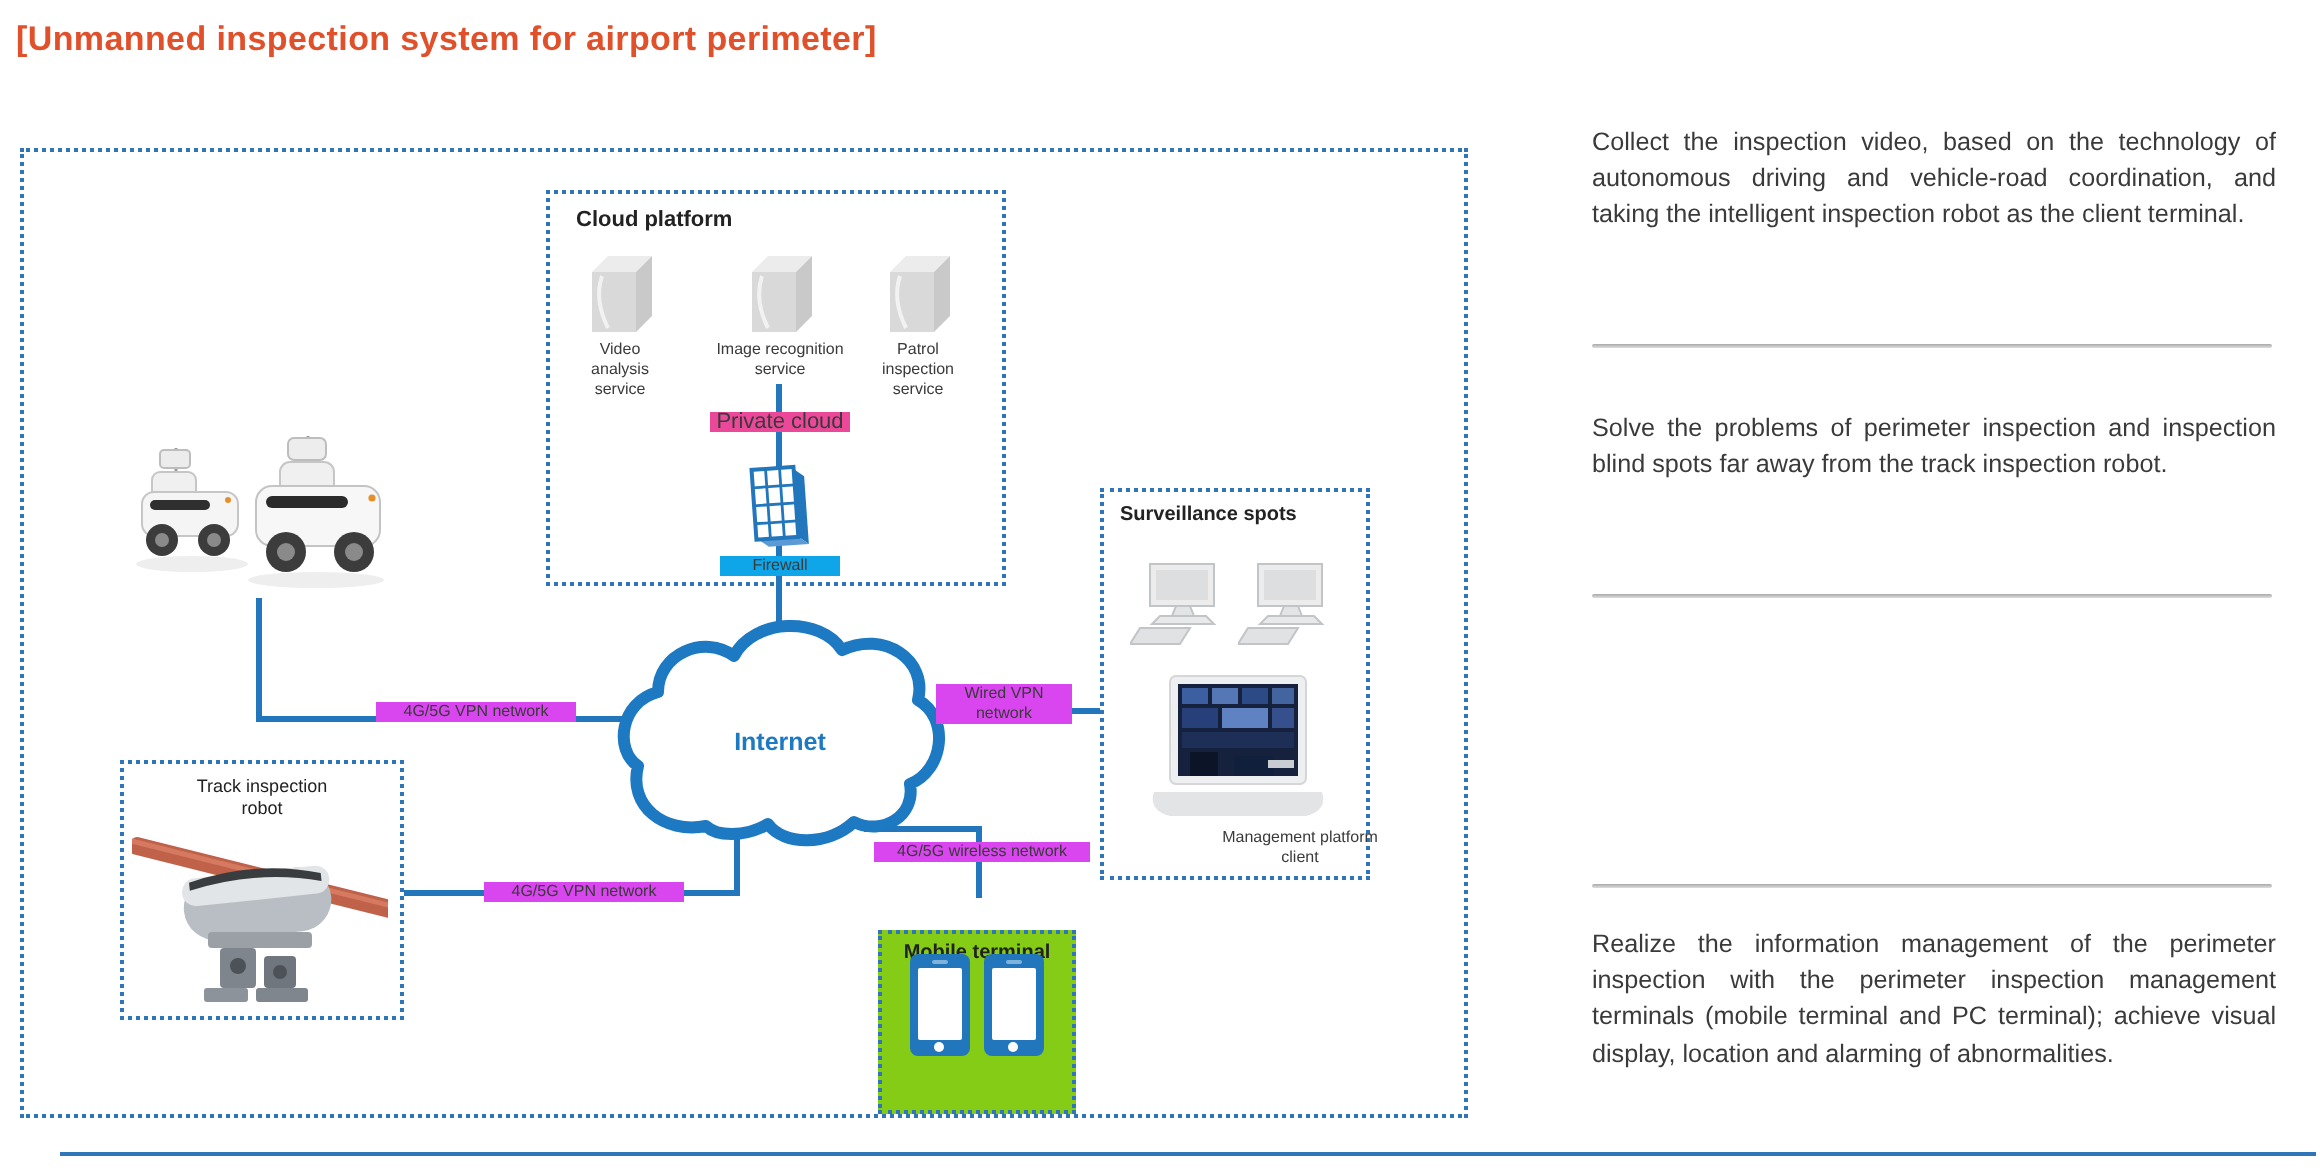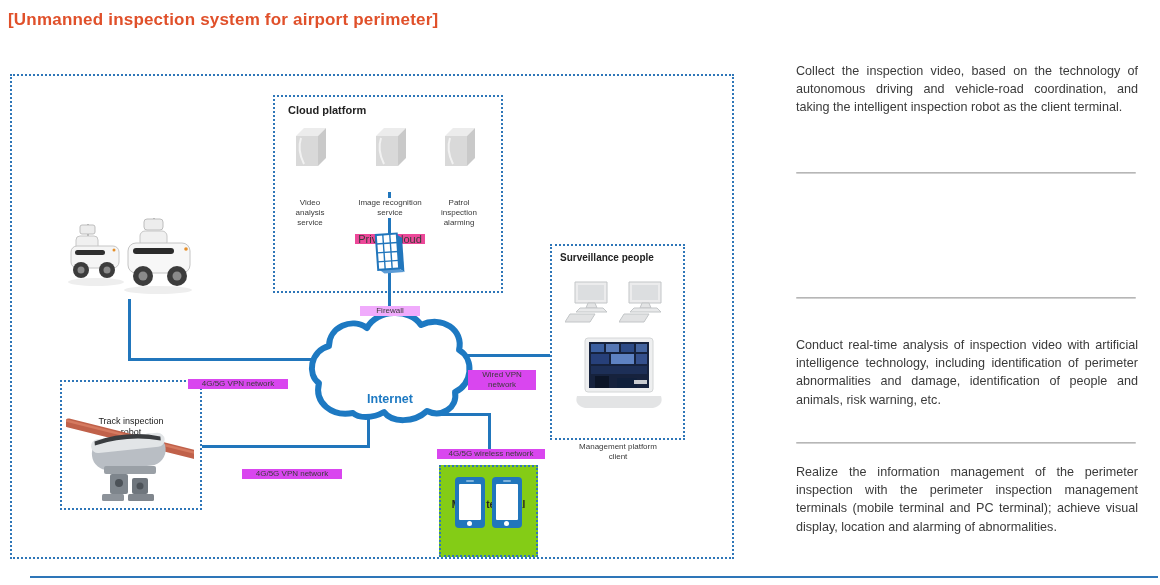--- a/index.html
+++ b/index.html
@@ -8,21 +8,21 @@
     font-family:"Liberation Sans", sans-serif;color:#3b3b3b;
   }
   .abs{position:absolute;}
   .page-title{
     left:8px;top:10px;font-size:17px;font-weight:bold;color:#e0502a;letter-spacing:0.2px;
   }
   
   .dbox{border:2px dotted #2e76b8;background:transparent;box-sizing:border-box;}
   .outer-box{left:10px;top:74px;width:724px;height:485px;}
   .box-title-bold{font-weight:bold;color:#222;}
-  .center{text-align:center;margin-top:28px;}
+  .center{text-align:center;}
   .pre{white-space:pre-line;}
   
   .sm-label{font-size:8px;line-height:10px;color:#3a3a3a;}
   .link-label{font-size:8px;line-height:10px;color:#3a3a3a;background:#d946ef;padding:0 2px;z-index:5;}
   
   .hline,.vline{background:#2176bc;z-index:1;}
   
   .para{width:342px;font-size:12.6px;line-height:18.2px;text-align:justify;color:#3a3a3a;}
   .divider{width:340px;height:2px;background:linear-gradient(to bottom,#a9a9a9,#dedede);border-radius:1px;}
   .bottom-rule{left:30px;top:576px;width:1128px;height:2px;background:#2e76b8;}
@@ -67,37 +67,37 @@
     <path d="M9,14 Q5,26 12,40" fill="none" stroke="#f2f2f2" stroke-width="2"></path>
   </svg>
 
   <div class="abs sm-label center pre" style="left:275px;top:170px;width:70px;z-index:3;">Video
 analysis
 service</div>
   <div class="abs sm-label center pre" style="left:348px;top:170px;width:84px;background:#fff;z-index:3;">Image recognition
 service</div>
   <div class="abs sm-label center pre" style="left:424px;top:170px;width:70px;z-index:3;">Patrol
 inspection
-alarming</div>
+service</div>
 
   <div class="abs sm-label center" style="left:355px;top:206px;width:70px;font-size:11px;background:#ec4899;z-index:3;">Private cloud</div>
 
   <svg class="abs" style="left:374px;top:229px;z-index:3;" width="32" height="46" viewBox="0 0 32 46">
     <g transform="rotate(-4 16 23)">
       <polygon points="24,6 29,10 29,44 24,40" fill="#2176bc"></polygon>
       <polygon points="4,40 24,40 29,44 9,44" fill="#5b9bd5"></polygon>
       <rect x="3" y="5" width="21" height="35" fill="#ffffff" stroke="#2176bc" stroke-width="2"></rect>
       <line x1="10" y1="5" x2="10" y2="40" stroke="#2176bc" stroke-width="1.4"></line>
       <line x1="17" y1="5" x2="17" y2="40" stroke="#2176bc" stroke-width="1.4"></line>
       <line x1="3" y1="14" x2="24" y2="14" stroke="#2176bc" stroke-width="1.4"></line>
       <line x1="3" y1="23" x2="24" y2="23" stroke="#2176bc" stroke-width="1.4"></line>
       <line x1="3" y1="32" x2="24" y2="32" stroke="#2176bc" stroke-width="1.4"></line>
     </g>
   </svg>
-  <div class="abs sm-label center" style="left:360px;top:278px;width:60px;background:#f0abfc;z-index:3;">Firewall</div>
+  <div class="abs sm-label center" style="left:360px;top:278px;width:60px;background:#0ea5e9;z-index:3;">Firewall</div>
 
 
   <svg class="abs" style="left:66px;top:216px;" width="130" height="80" viewBox="0 0 130 80">
     <ellipse cx="30" cy="66" rx="28" ry="4" fill="#eeeeee"></ellipse>
     <ellipse cx="92" cy="74" rx="34" ry="4" fill="#eeeeee"></ellipse>
 
     <line x1="22" y1="8" x2="22" y2="22" stroke="#9a9a9a" stroke-width="1.5"></line>
     <rect x="14" y="9" width="15" height="9" rx="2" fill="#ececec" stroke="#bdbdbd"></rect>
     <rect x="10" y="20" width="22" height="14" rx="4" fill="#f0f0f0" stroke="#c6c6c6"></rect>
     <rect x="5" y="30" width="48" height="22" rx="6" fill="#f5f5f5" stroke="#c6c6c6"></rect>
@@ -138,21 +138,21 @@
     <rect x="38" y="58" width="52" height="8" rx="2" fill="#9aa0a6"></rect>
     <rect x="44" y="66" width="18" height="20" rx="2" fill="#7e858c"></rect>
     <rect x="66" y="70" width="16" height="16" rx="2" fill="#6f767d"></rect>
     <circle cx="53" cy="75" r="4" fill="#4c5258"></circle>
     <circle cx="74" cy="78" r="3.5" fill="#4c5258"></circle>
     <rect x="36" y="86" width="22" height="7" rx="1.5" fill="#8d939a"></rect>
     <rect x="62" y="86" width="26" height="7" rx="1.5" fill="#80868d"></rect>
   </svg>
 
   <div class="abs dbox" style="left:550px;top:244px;width:135px;height:196px;">
-    <div class="box-title-bold" style="padding:6px 0 0 8px;font-size:10px;">Surveillance people</div>
+    <div class="box-title-bold" style="padding:6px 0 0 8px;font-size:10px;">Surveillance spots</div>
   </div>
 
   <svg class="abs" style="left:565px;top:280px;" width="48" height="44" viewBox="0 0 48 44">
     <polygon points="10,2 42,2 42,23 10,23" fill="#ececed" stroke="#c2c5c7"></polygon>
     <polygon points="13,5 39,5 39,20 13,20" fill="#dcdee0"></polygon>
     <polygon points="23,23 30,23 32,28 21,28" fill="#e3e4e5" stroke="#c2c5c7"></polygon>
     <polygon points="15,28 38,28 42,32 11,32" fill="#e8e9ea" stroke="#c2c5c7"></polygon>
     <polygon points="5,34 30,34 25,42 0,42" fill="#e1e2e3" stroke="#c2c5c7"></polygon>
   </svg>
   <svg class="abs" style="left:619px;top:280px;" width="48" height="44" viewBox="0 0 48 44">
@@ -172,21 +172,21 @@
     <rect x="65" y="8" width="11" height="8" fill="#44649f"></rect>
     <rect x="20" y="18" width="18" height="10" fill="#27407a"></rect>
     <rect x="40" y="18" width="23" height="10" fill="#5e82c2"></rect>
     <rect x="65" y="18" width="11" height="10" fill="#35508c"></rect>
     <rect x="20" y="30" width="56" height="8" fill="#1d2f57"></rect>
     <rect x="24" y="40" width="14" height="12" fill="#0c1527"></rect>
     <rect x="46" y="42" width="20" height="10" fill="#10203c"></rect>
     <rect x="63" y="44" width="13" height="4" fill="#c9ccd1"></rect>
     <path d="M6,60 h84 q3,9 -8,12 h-68 q-11,-3 -8,-12 z" fill="#e3e4e5"></path>
   </svg>
-  <div class="abs sm-label center pre" style="left:556px;top:414px;width:124px;">Management platform
+  <div class="abs sm-label center pre" style="left:588px;top:414px;width:124px;">Management platform
 client</div>
 
   <div class="abs dbox" style="left:439px;top:465px;width:99px;height:92px;z-index:2;background:#84cc16;">
     <div class="box-title-bold center" style="padding-top:4px;font-size:10px;">Mobile terminal</div>
   </div>
   <div class="phone" style="left:455px;top:477px;z-index:3;">
     <div class="speaker"></div>
       <div class="screen"></div>
       <div class="home"></div>
   </div>
@@ -221,20 +221,20 @@
   <div class="abs hline" style="left:452px;top:354px;width:98px;height:3px;"></div>
   <div class="abs link-label center pre" style="left:468px;top:342px;width:64px;">Wired VPN
 network</div>
 
   <div class="abs hline" style="left:432px;top:413px;width:59px;height:3px;"></div>
   <div class="abs vline" style="left:488px;top:413px;width:3px;height:36px;"></div>
   <div class="abs link-label center" style="left:437px;top:421px;width:104px;">4G/5G wireless network</div>
 
   <div class="abs para" style="left:796px;top:62px;">Collect the inspection video, based on the technology of autonomous driving and vehicle-road coordination, and taking the intelligent inspection robot as the client terminal.</div>
   <div class="abs divider" style="left:796px;top:172px;"></div>
+  <div class="abs para" style="left:796px;top:205px;">Solve the problems of perimeter inspection and inspection blind spots far away from the track inspection robot.</div>
   <div class="abs divider" style="left:796px;top:297px;"></div>
-  <div class="abs para" style="left:796px;top:336px;">Conduct real-time analysis of inspection video with artificial intelligence technology, including identification of perimeter abnormalities and damage, identification of people and animals, risk warning, etc.</div>
   <div class="abs divider" style="left:796px;top:442px;"></div>
   <div class="abs para" style="left:796px;top:463px;">Realize the information management of the perimeter inspection with the perimeter inspection management terminals (mobile terminal and PC terminal); achieve visual display, location and alarming of abnormalities.</div>
 
   <div class="abs bottom-rule"></div>
 
 </div>
 
 </body></html>

